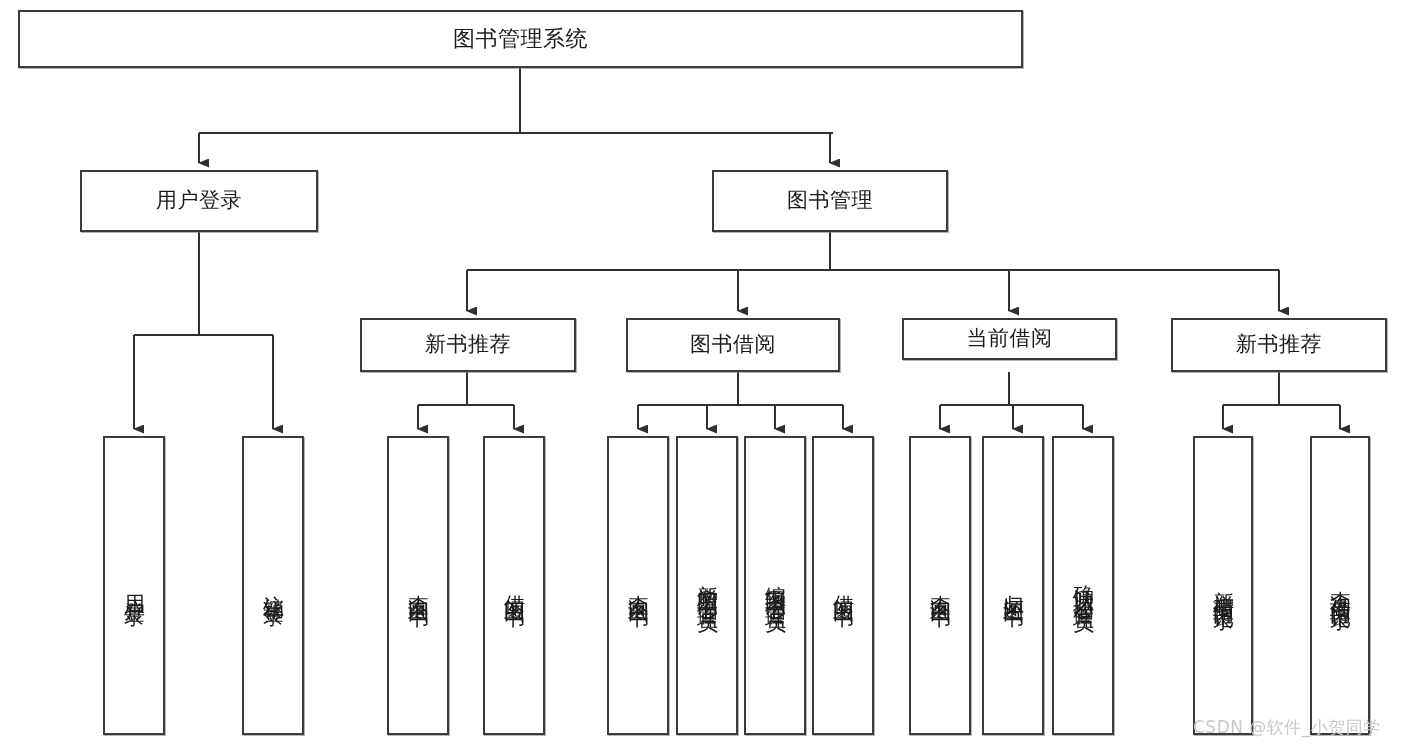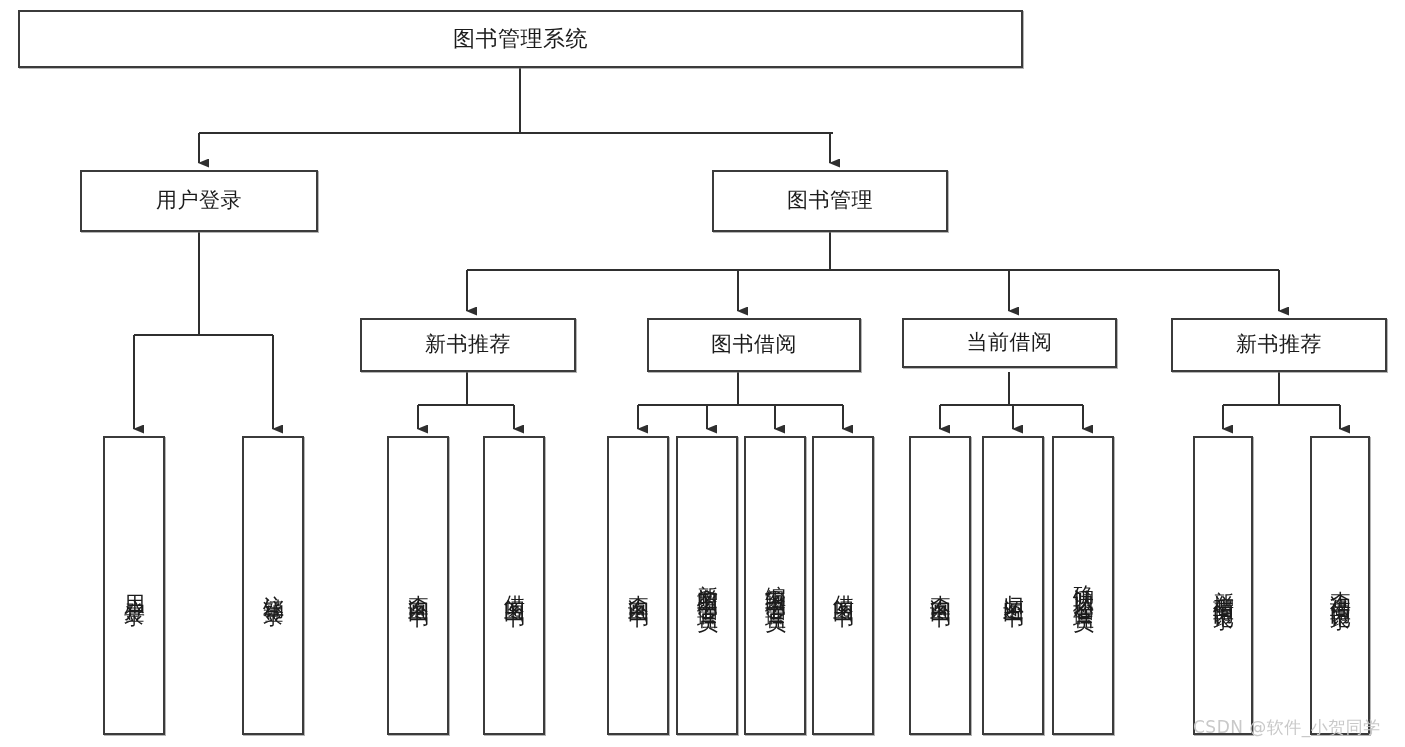--- a/index.html
+++ b/index.html
@@ -131,24 +131,24 @@
   <div class="node horiz" style="left: 80px; top: 170px; width: 238px; height: 62px;">
     <span>用户登录</span>
   </div>
   <div class="node horiz" style="left: 712px; top: 170px; width: 236px; height: 62px;">
     <span>图书管理</span>
   </div>
 
   <div class="node horiz" style="left: 360px; top: 318px; width: 216px; height: 54px;">
     <span>新书推荐</span>
   </div>
-  <div class="node horiz" style="left: 647px; top: 318px; width: 214px; height: 54px;">
+  <div class="node horiz" style="left: 626px; top: 318px; width: 214px; height: 54px;">
     <span>图书借阅</span>
   </div>
-  <div class="node horiz" style="left: 902px; top: 318px; width: 215px; height: 50px;">
+  <div class="node horiz" style="left: 902px; top: 318px; width: 215px; height: 42px;">
     <span>当前借阅</span>
   </div>
   <div class="node horiz" style="left: 1171px; top: 318px; width: 216px; height: 54px;">
     <span>新书推荐</span>
   </div>
 
   <div class="node vert" style="left: 103px; top: 436px; width: 62px; height: 299px;">
     <span class="txt">用户登录</span>
   </div>
   <div class="node vert" style="left: 242px; top: 436px; width: 62px; height: 299px;">

